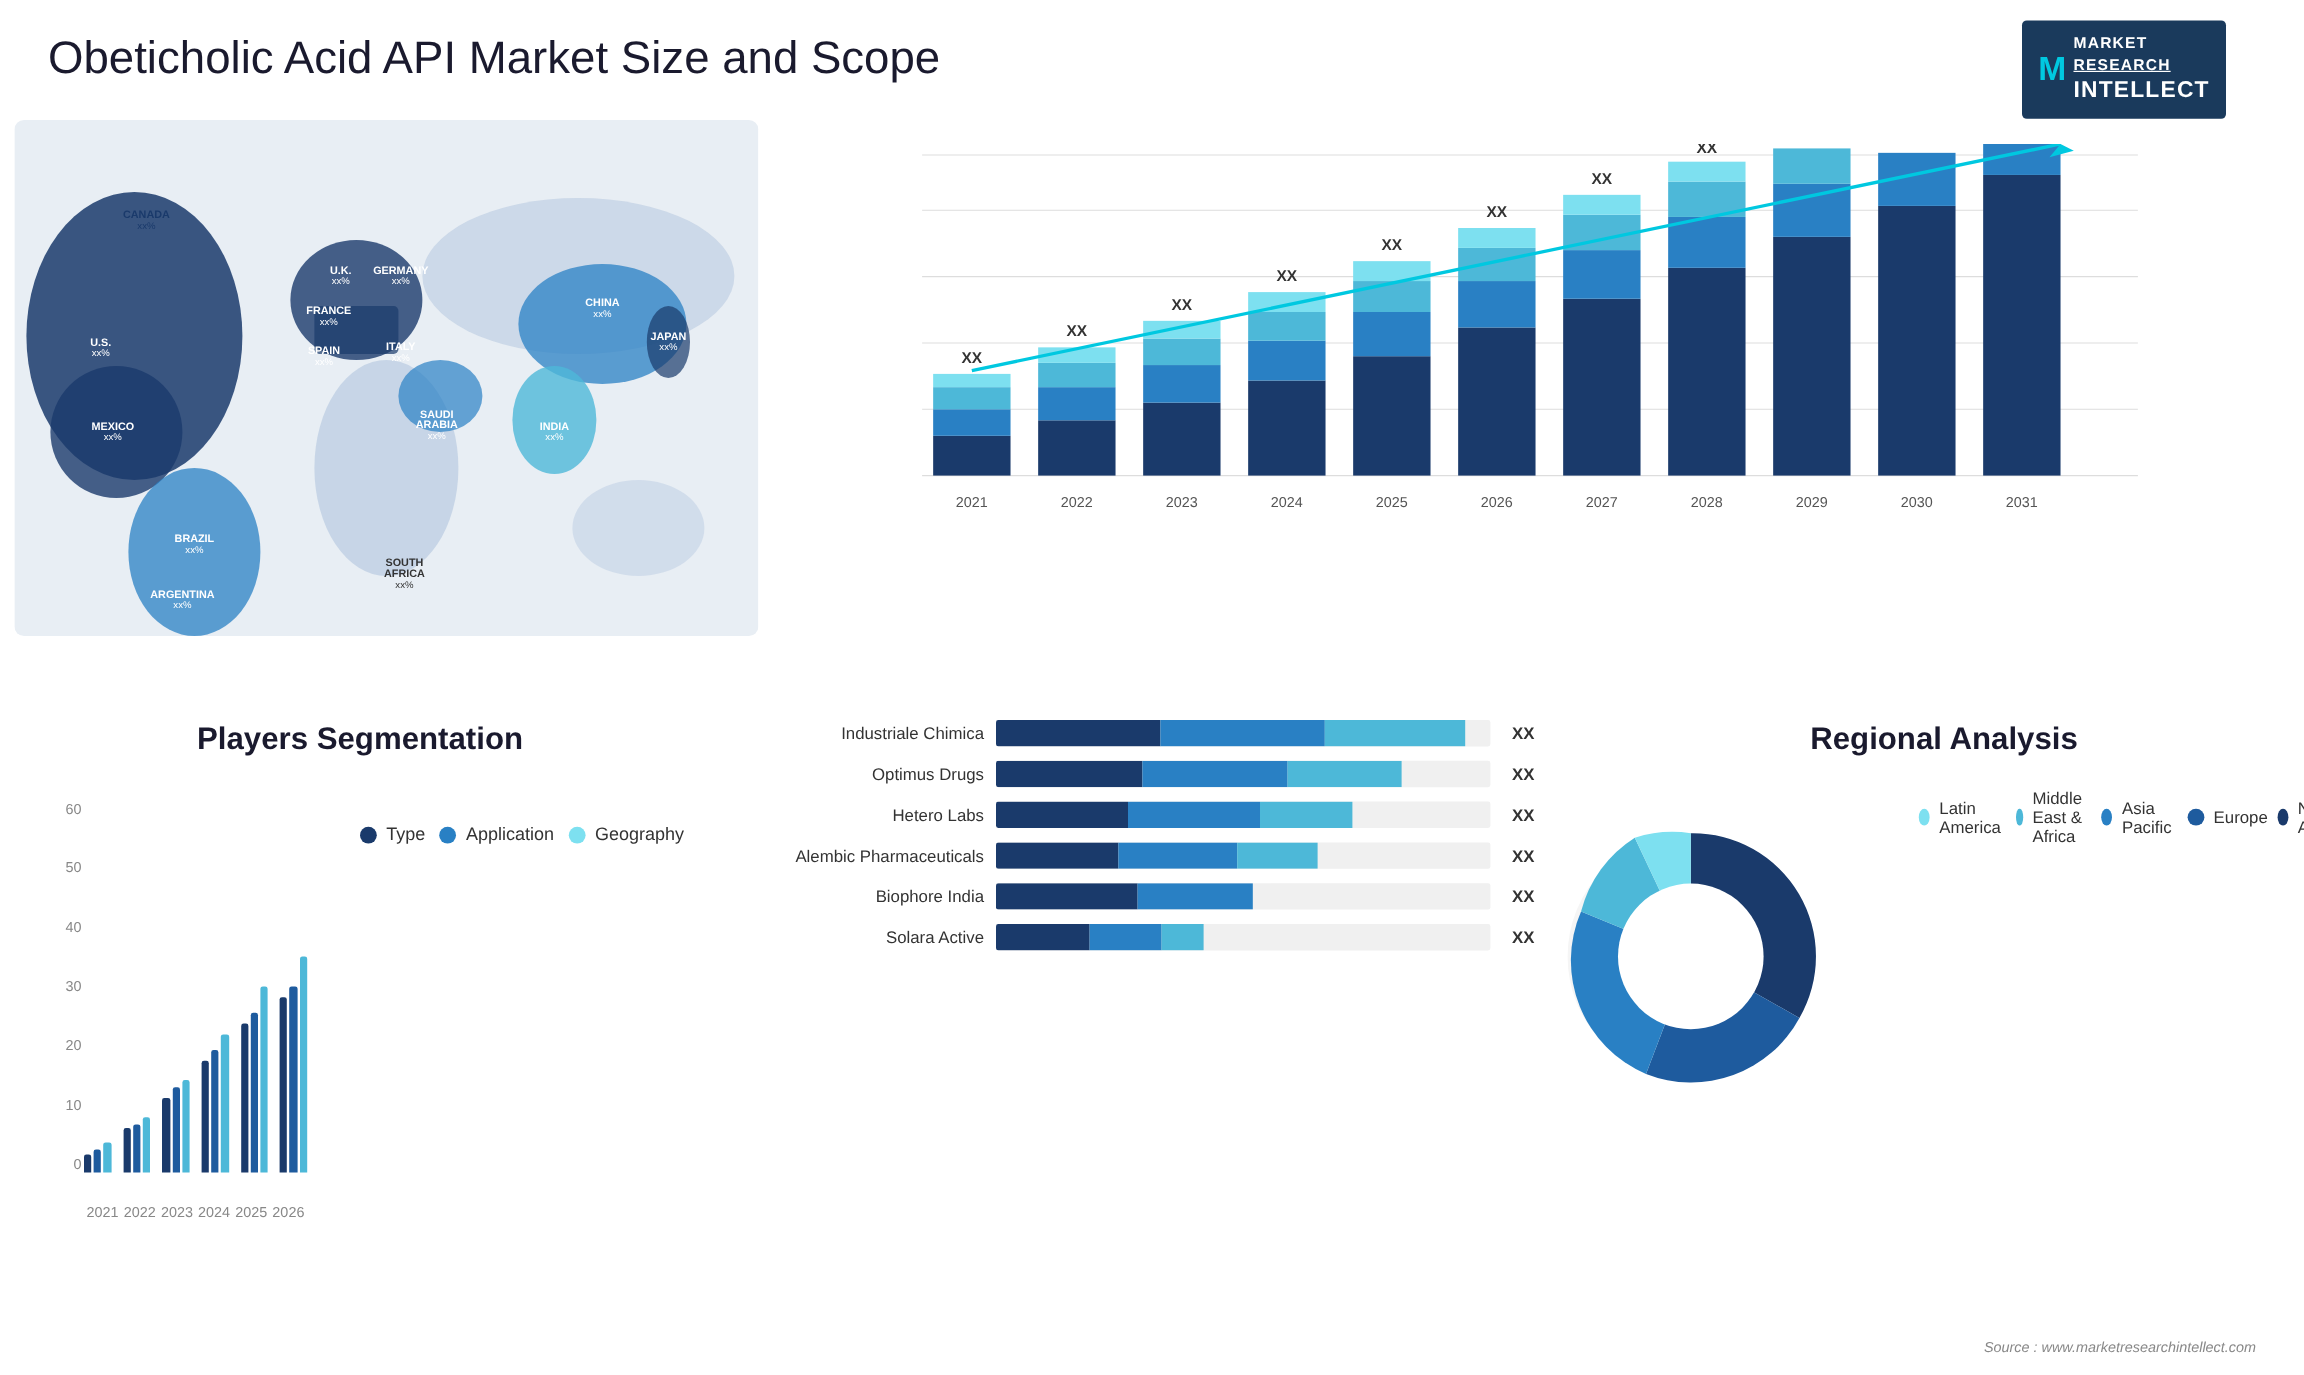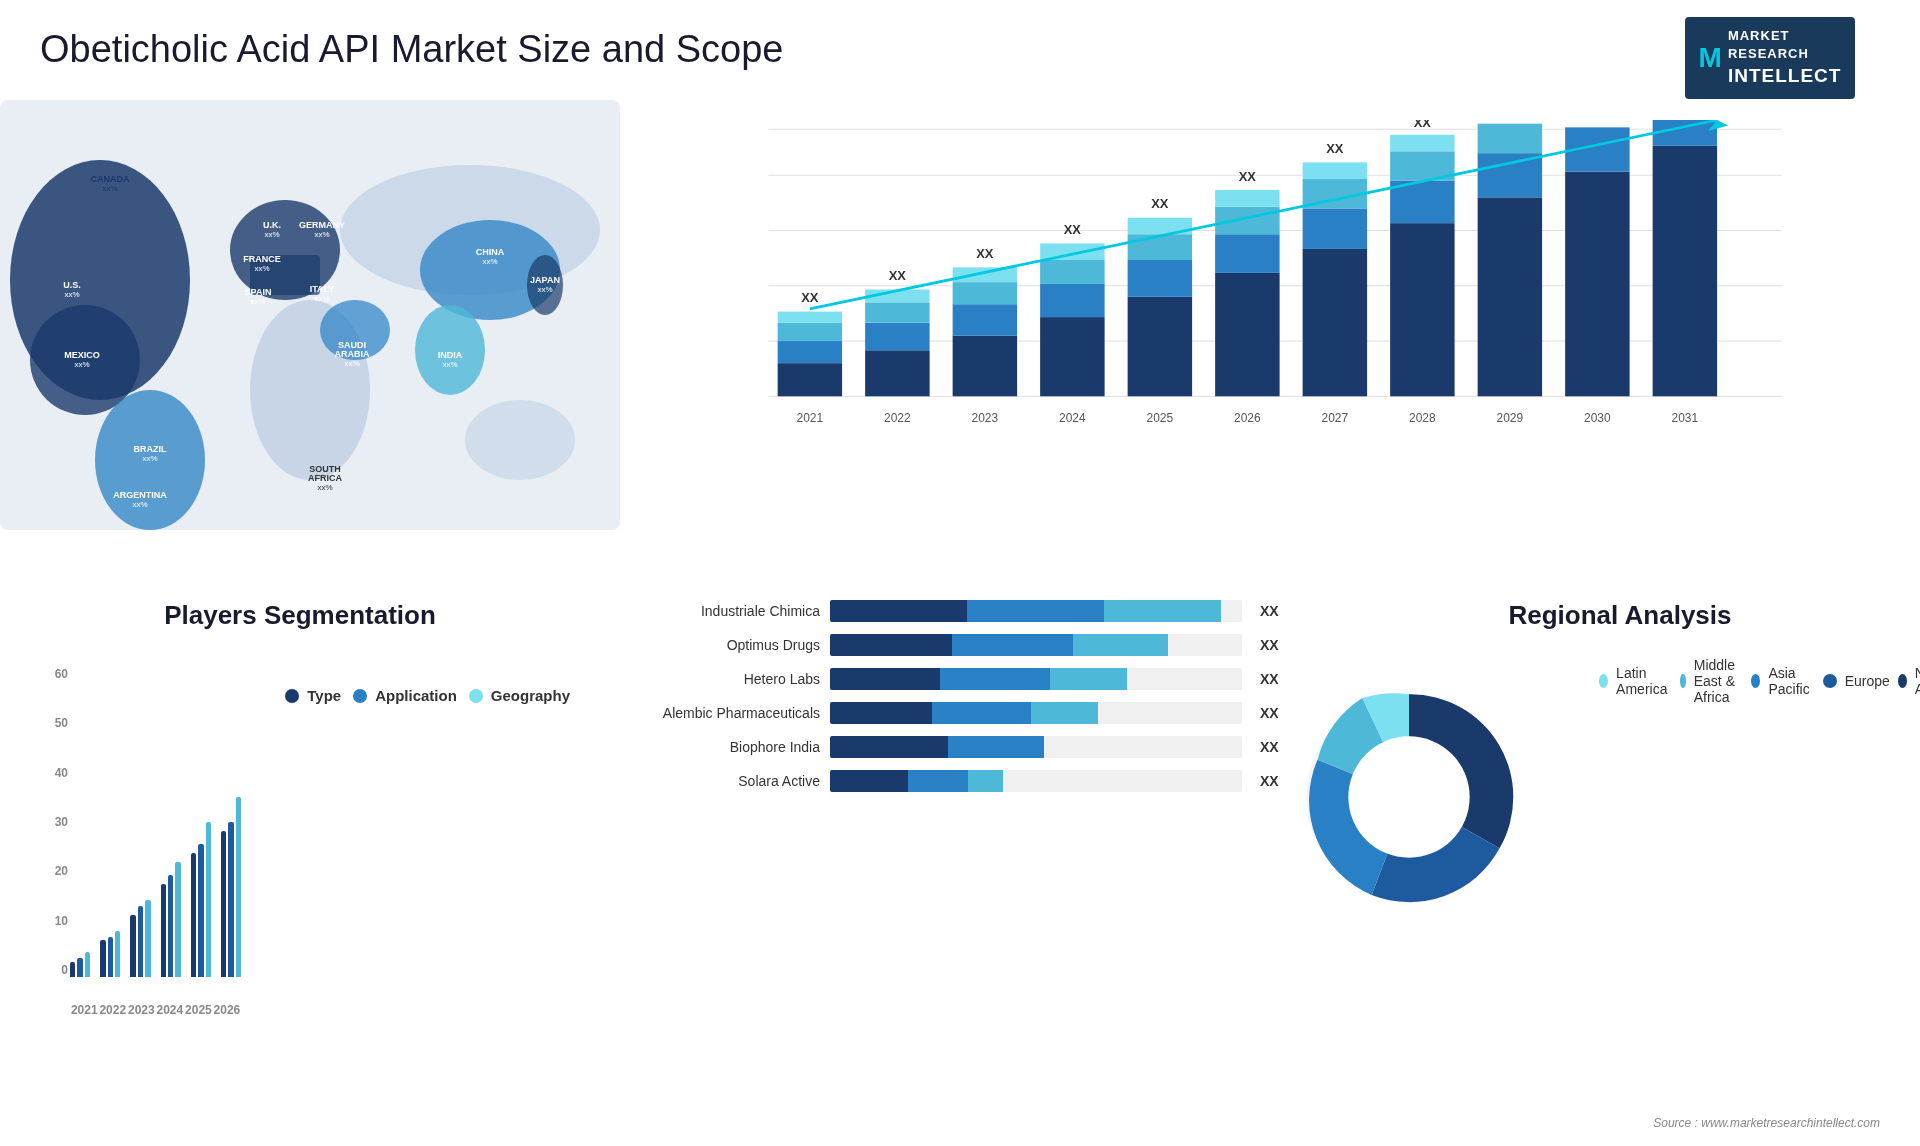--- a/index.html
+++ b/index.html
@@ -46,21 +46,21 @@
     .logo-m {
       font-size: 28px;
       font-weight: 900;
       color: #00c8e0;
     }
 
     
     .map-section {
       position: absolute;
       top: 100px;
-      left: 0;
+      left: 12px;
       width: 620px;
       height: 480px;
     }
 
     
     .bar-chart-section {
       position: absolute;
       top: 100px;
       left: 640px;
       width: 1260px;
@@ -110,21 +110,20 @@
     .seg-1 { background: #1a3a6b; }
     .seg-2 { background: #1e5b9e; }
     .seg-4 { background: #4db8d8; }
 
     
     .seg-chart-wrapper {
       display: flex;
       gap: 34px;
       align-items: flex-start;
       padding: 10px;
-      font-weight: bold;
     }
     .seg-bar-area {
       position: relative;
       width: 320px;
       height: 360px;
       padding: 10px 10px 40px 40px;
     }
     .seg-bars-inner {
       display: flex;
       align-items: flex-end;
@@ -269,21 +268,21 @@
 <body>
 
 <h1 class="page-title">Obeticholic Acid API Market Size and Scope</h1>
 
 <div class="logo-area">
   <div class="logo-box">
     <div style="display:flex;align-items:center;gap:6px;">
       <span class="logo-m">M</span>
       <div style="text-align:left;">
         <div style="font-size:13px;letter-spacing:1px;">MARKET</div>
-        <div style="font-size:13px;letter-spacing:1px;">RESEARCH</div>
+        <div style="font-size:13px;letter-spacing:1px;text-decoration:underline;">RESEARCH</div>
         <div style="font-size:19px;letter-spacing:1px;">INTELLECT</div>
       </div>
     </div>
   </div>
 </div>
 
 <div class="map-section">
   <div class="map-container">
     <svg viewBox="0 0 620 430" width="620" height="430">
 

